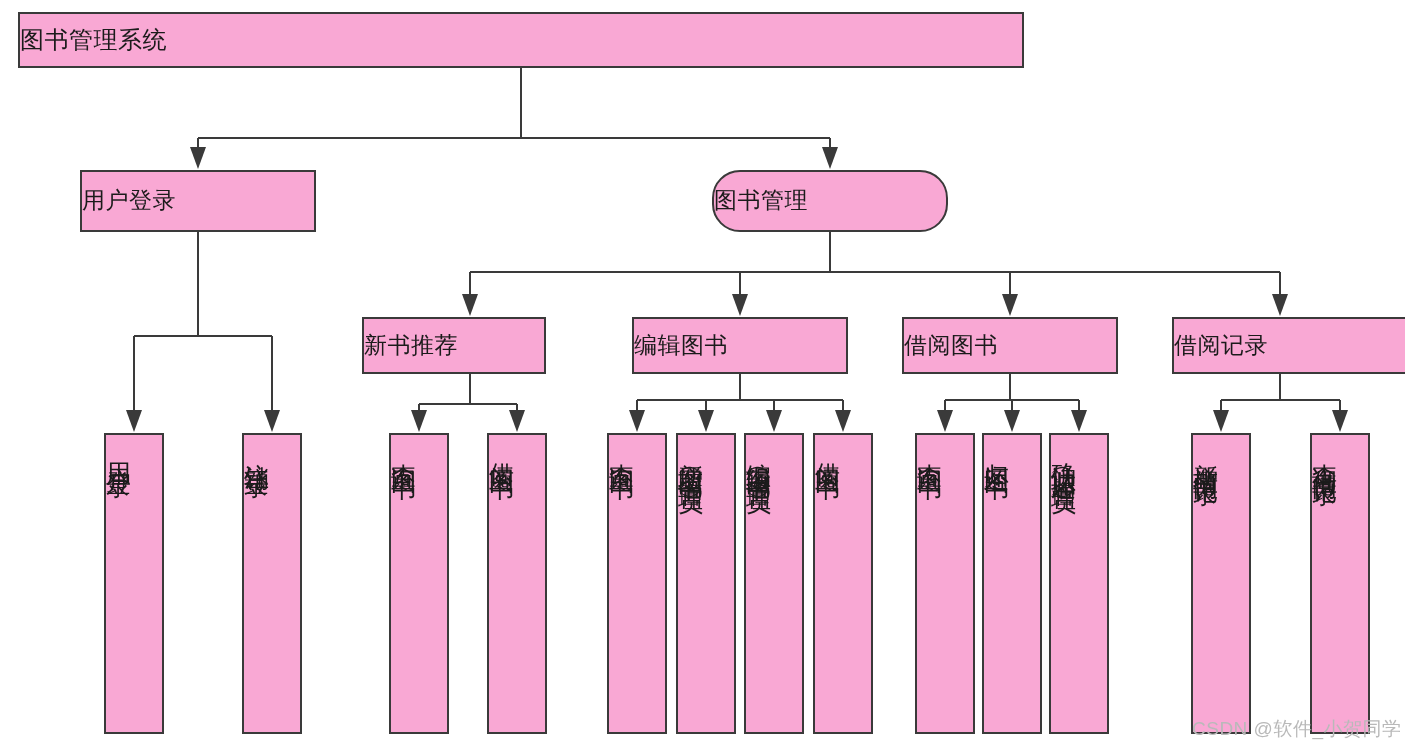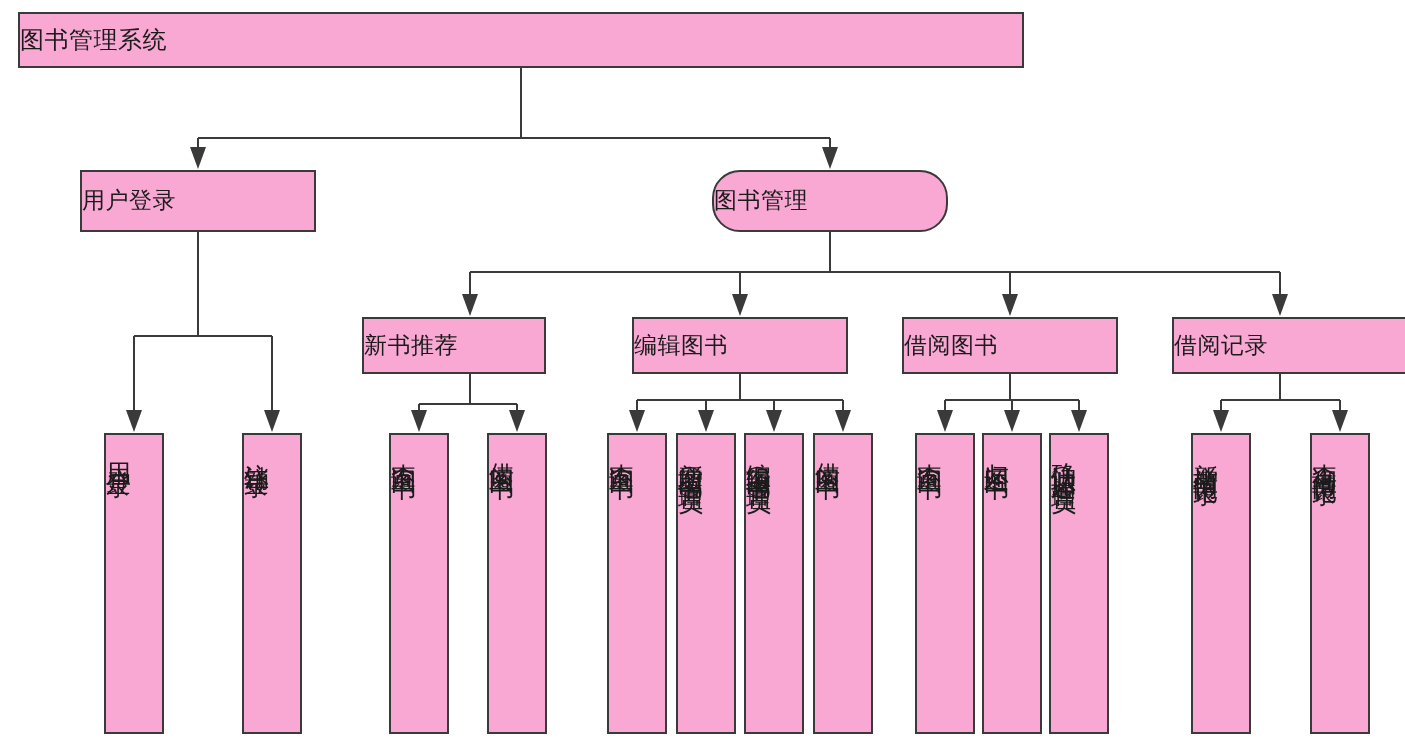--- a/index.html
+++ b/index.html
@@ -184,13 +184,14 @@
       <div class="node-box node-v" style="left: 1049px; top: 433px; width: 60px; height: 301px;">
         <div class="node-label">确认归还（管理员）</div>
       </div>
       <div class="node-box node-v" style="left: 1191px; top: 433px; width: 60px; height: 301px;">
         <div class="node-label">新增借阅记录</div>
       </div>
       <div class="node-box node-v" style="left: 1310px; top: 433px; width: 60px; height: 301px;">
         <div class="node-label">查询借阅记录</div>
       </div>
     </div>
+  <div class="watermark" style="left: 1192px; top: 716px; color: rgb(185, 185, 185);">CSDN @软件_小贺同学</div>
 </div>
 
 </body></html>

